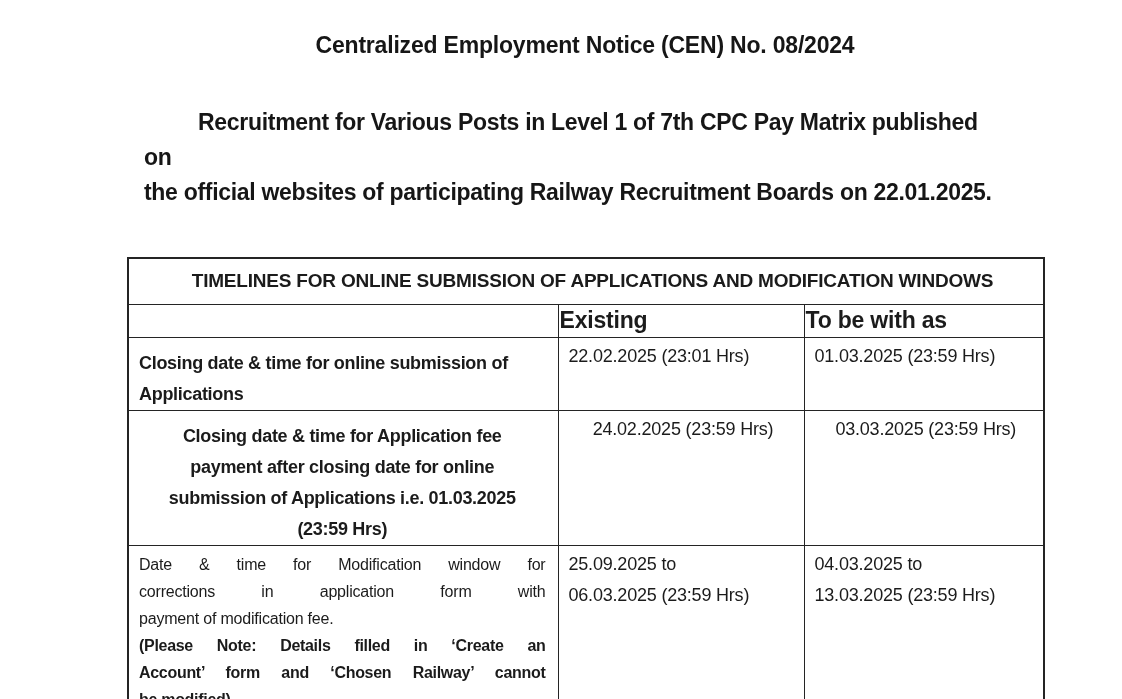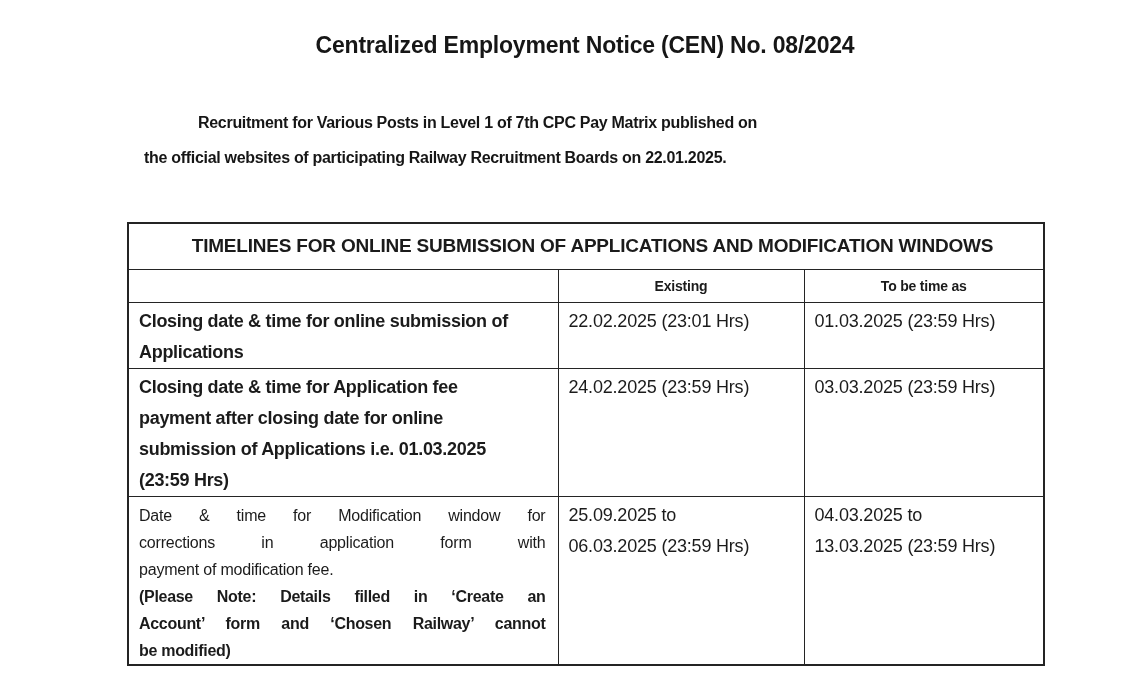--- a/index.html
+++ b/index.html
@@ -23,21 +23,21 @@
     font-size: 23px;
     font-weight: bold;
     text-align: center;
     letter-spacing: -0.2px;
     color: #161616;
   }
   .intro {
     margin: 46px 0 0 0;
     padding-left: 17px;
     width: 866px;
-    font-size: 16px;
+    font-size: 23px;
     font-weight: bold;
     line-height: 35px;
     white-space: pre-line;
     text-indent: 54px;
     letter-spacing: -0.3px;
     color: #161616;
   }
   table.timelines {
     margin-top: 47px;
     width: 916px;
@@ -53,45 +53,45 @@
     height: 46px;
     text-align: center;
     vertical-align: middle;
     font-weight: bold;
     font-size: 19px;
     letter-spacing: -0.2px;
     padding-left: 14px;
   }
   tr.colhead td {
     height: 33px;
-    text-align: center;
+    text-align: left;
     vertical-align: middle;
     font-weight: bold;
-    font-size: 14px;
+    font-size: 23px;
     letter-spacing: -0.2px;
   }
   td.label {
-    padding: 3px 12px 0 10px;
+    padding: 10px 12px 0 10px;
     font-weight: bold;
     font-size: 18px;
     line-height: 31px;
     white-space: pre-line;
     vertical-align: top;
     letter-spacing: -0.3px;
   }
   td.date {
     padding: 3px 6px 0 10px;
     font-size: 18px;
     line-height: 31px;
     white-space: pre-line;
     vertical-align: top;
     letter-spacing: -0.2px;
   }
   tr.r1 td { height: 64px; }
-  tr.r2 td { height: 126px; }
+  tr.r2 td { height: 126px; text-align: center; }
   tr.r3 td { height: 167px; }
   td.label3 {
     padding: 5px 12px 0 10px;
     font-size: 16px;
     line-height: 27px;
     vertical-align: top;
     letter-spacing: -0.2px;
   }
   td.label3 .just {
     text-align: justify;
@@ -120,21 +120,21 @@
     </colgroup>
 
     <tbody>
         <tr>
       <td colspan="3" class="caption-cell">TIMELINES FOR ONLINE SUBMISSION OF APPLICATIONS AND MODIFICATION WINDOWS</td>
     </tr>
 
     <tr class="colhead">
       <td></td>
       <td>Existing</td>
-      <td>To be time as</td>
+      <td>To be with as</td>
     </tr>
 
     <tr class="r1">
       <td class="label">Closing date &amp; time for online submission of
 Applications</td>
       <td class="date">22.02.2025 (23:01 Hrs)</td>
       <td class="date">01.03.2025 (23:59 Hrs)</td>
     </tr>
 
     <tr class="r2">

